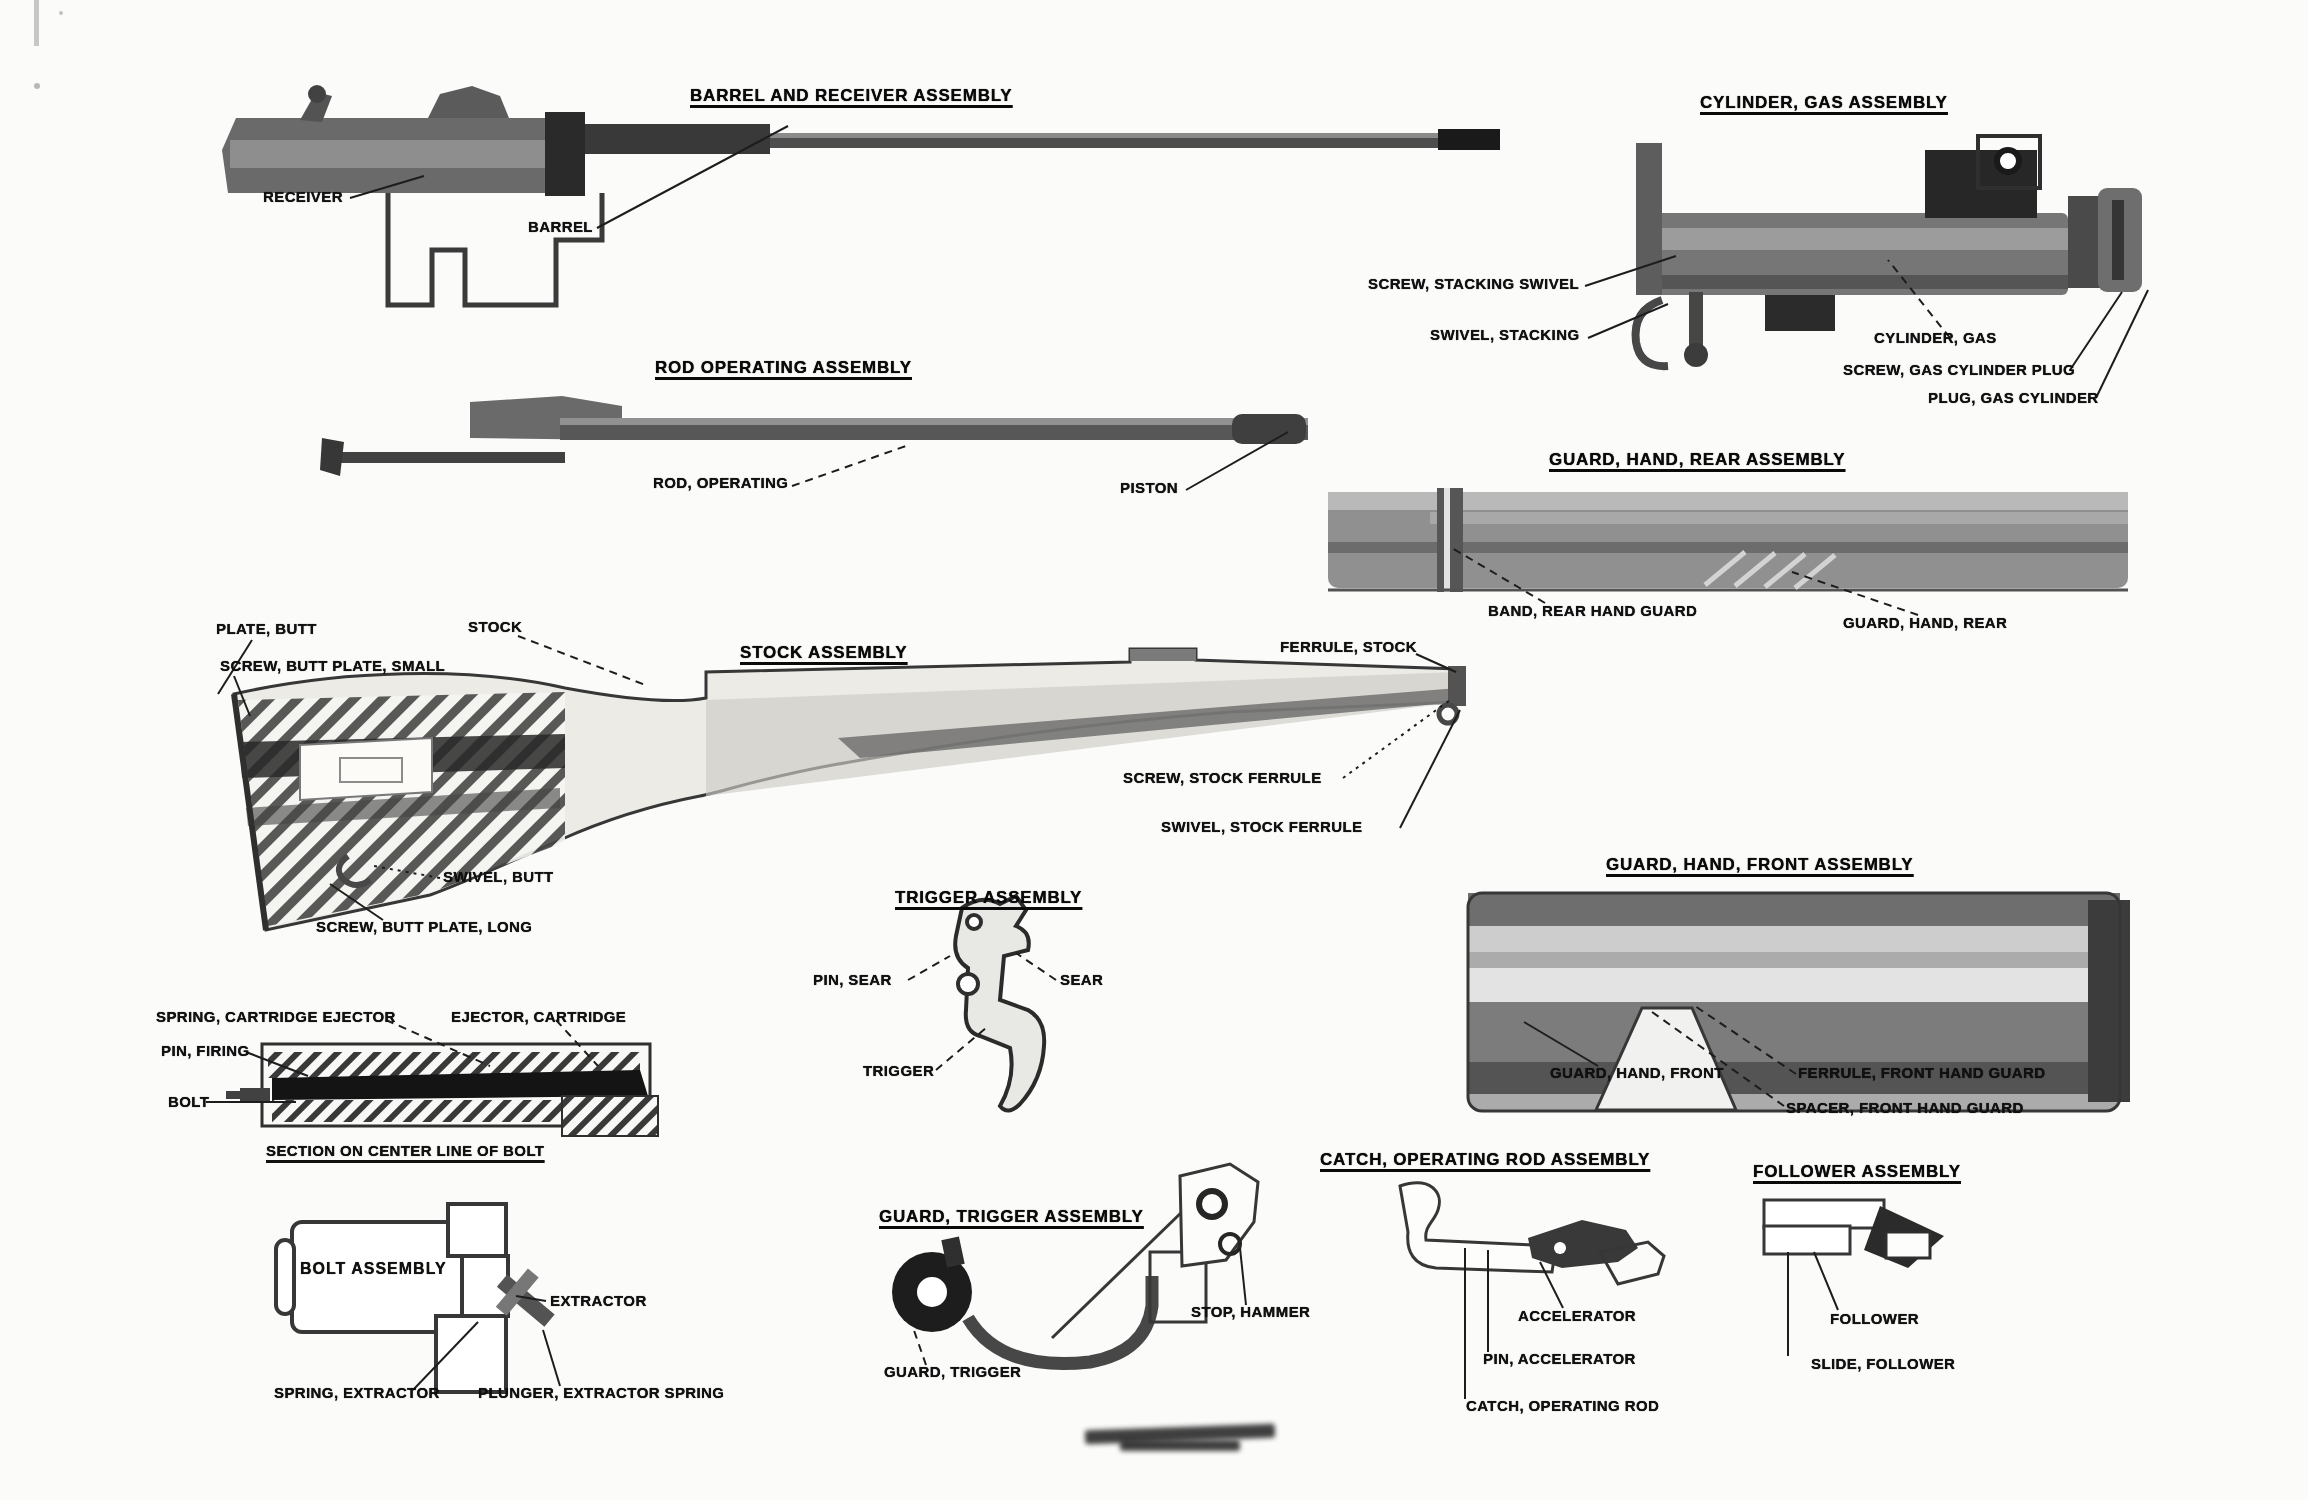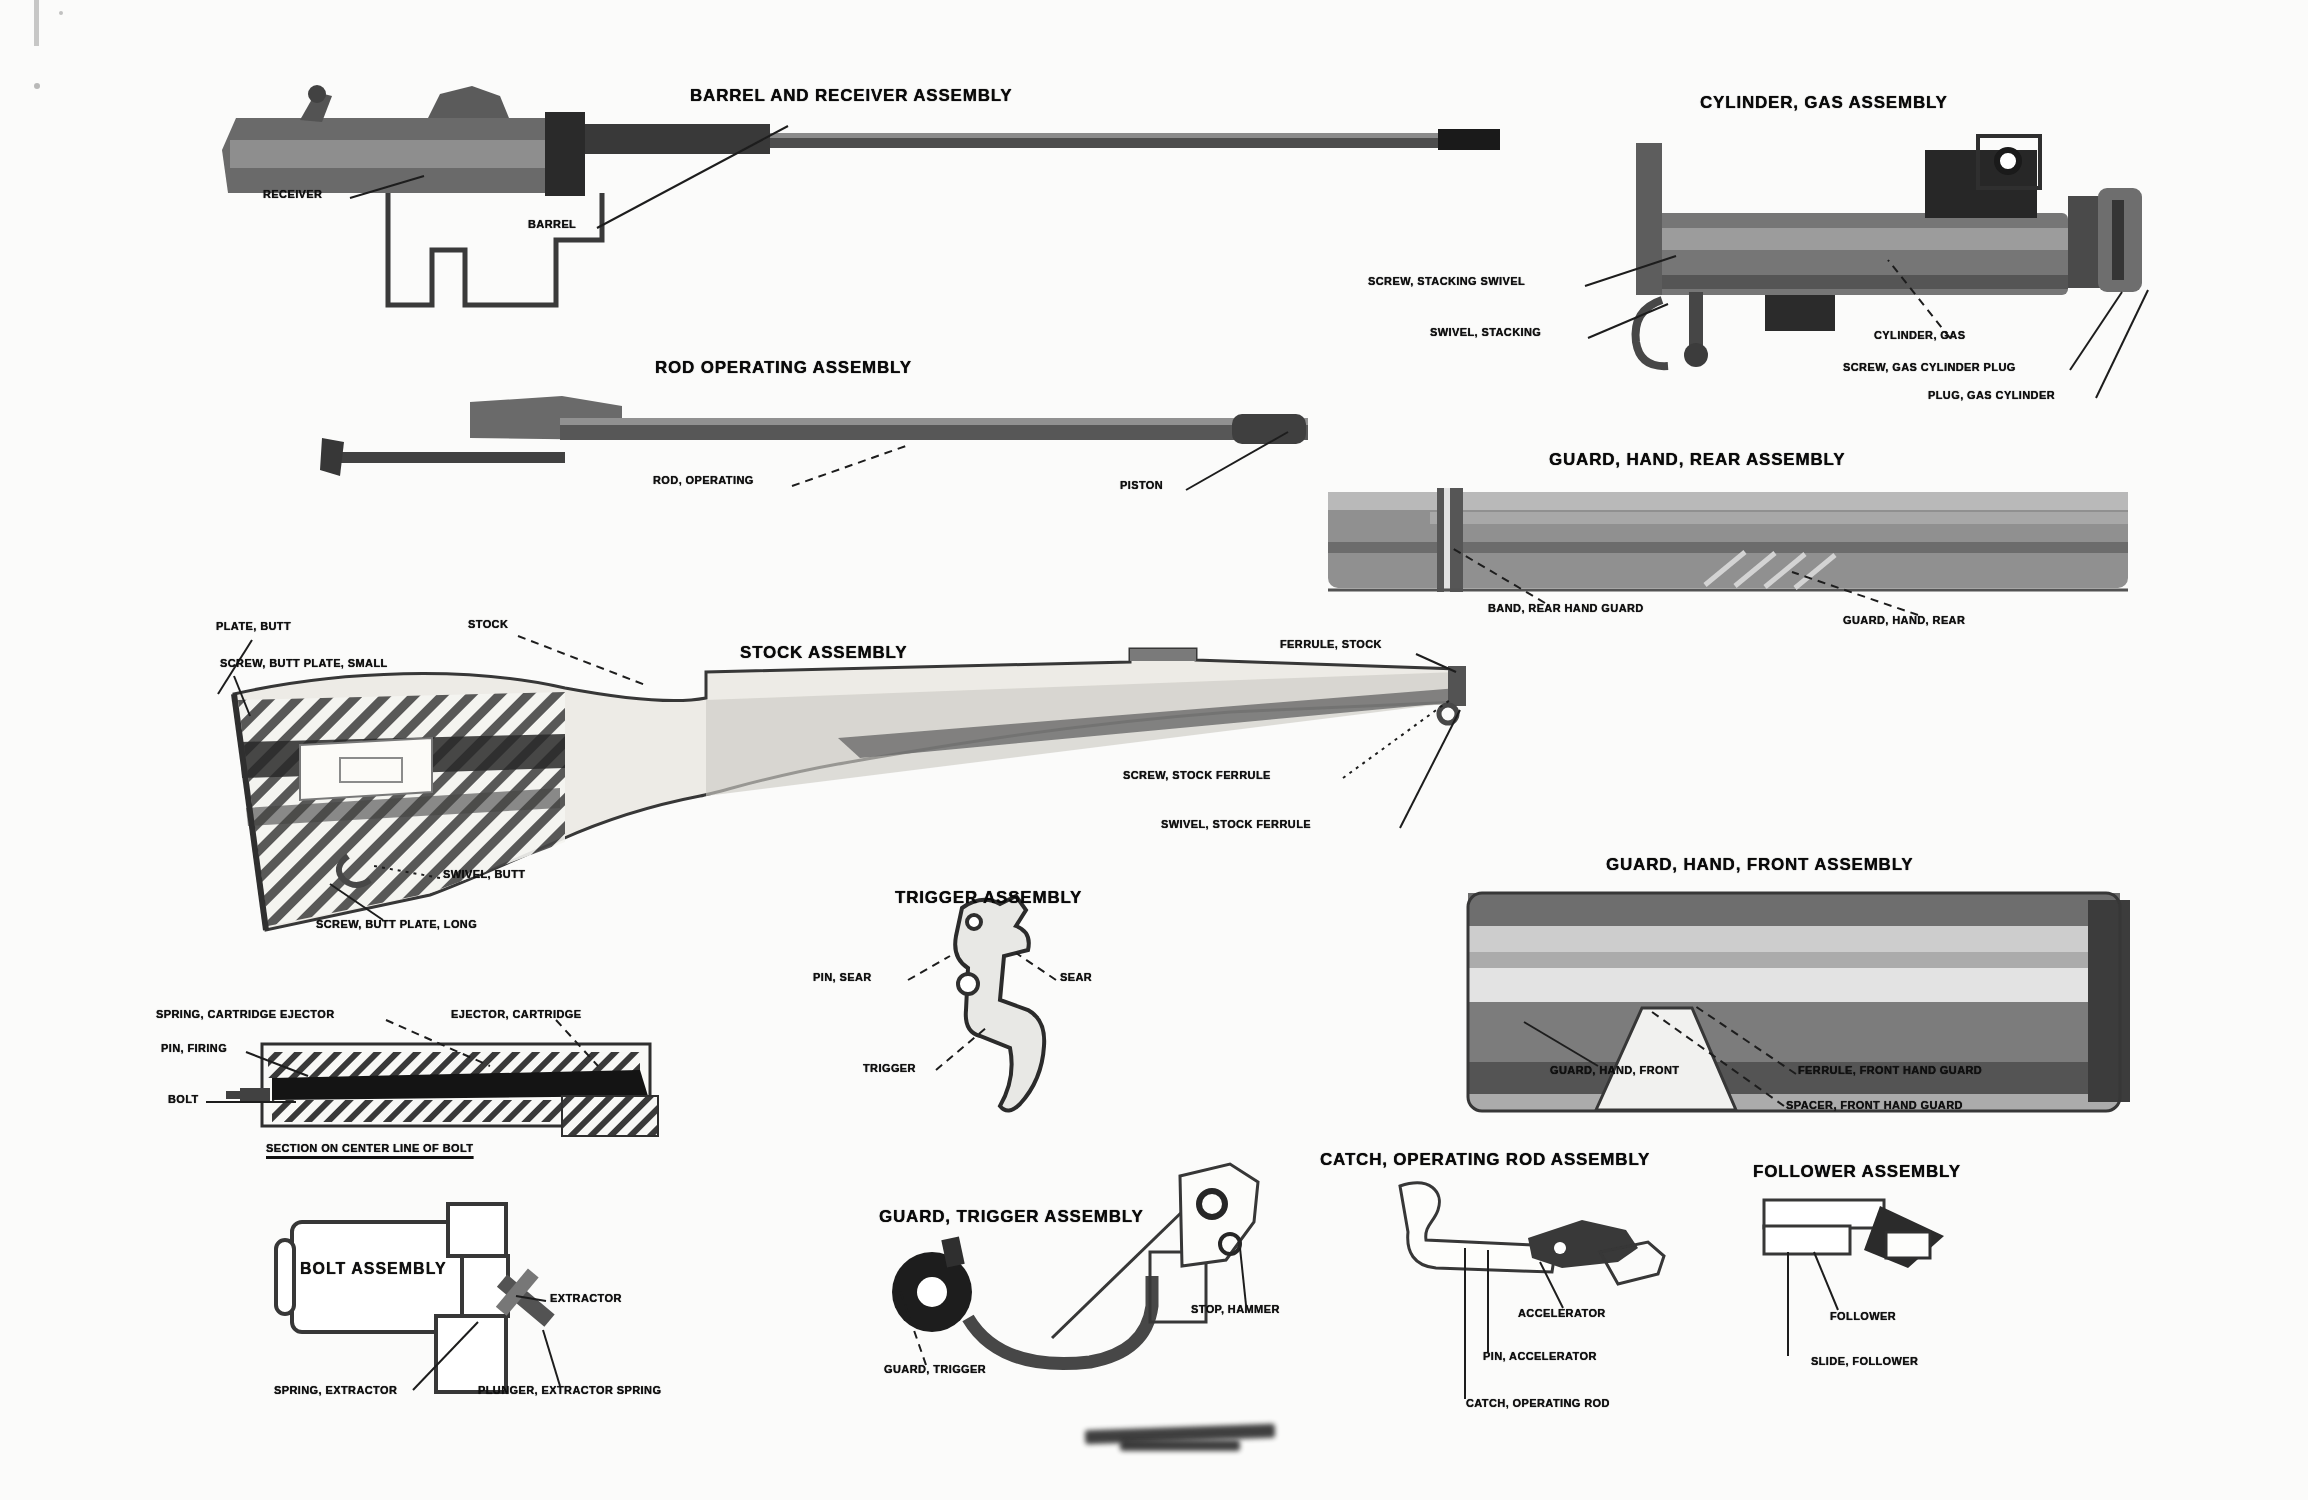--- a/index.html
+++ b/index.html
@@ -1,23 +1,23 @@
 <!DOCTYPE html>
 <html><head>
 <meta charset="utf-8">
 <style>
   html,body{margin:0;padding:0;background:#e9e9e7;}
   #page{position:relative;width:2308px;height:1500px;background:#fbfbfa;overflow:hidden;
         font-family:"Liberation Sans",sans-serif;}
   #artwrap{position:absolute;inset:0;filter:blur(.35px) contrast(1.05);}
   svg{position:absolute;left:0;top:0;}
-  .lbl{position:absolute;font-weight:700;font-size:11px;letter-spacing:.4px;color:#161616;
+  .lbl{position:absolute;font-weight:700;font-size:15px;letter-spacing:.4px;color:#161616;
        white-space:nowrap;text-shadow:0 0 .8px #000;filter:blur(.4px);}
   .ttl{position:absolute;font-weight:700;font-size:17px;letter-spacing:.8px;color:#101010;
-       white-space:nowrap;text-underline-offset:4px;
+       white-space:nowrap;text-decoration:underline;text-underline-offset:4px;
        text-decoration-thickness:2.5px;text-shadow:0 0 .9px #000;filter:blur(.4px);}
   .inlbl{font-size:16px;letter-spacing:1px;}
   .cap{text-decoration:underline;text-underline-offset:4px;text-decoration-thickness:2.5px;}
   .smudge{position:absolute;background:#1b1b1b;filter:blur(2.4px);opacity:.82;border-radius:3px;}
 </style>
 </head>
 <body>
 
 <div id="page">
   <div id="artwrap">

